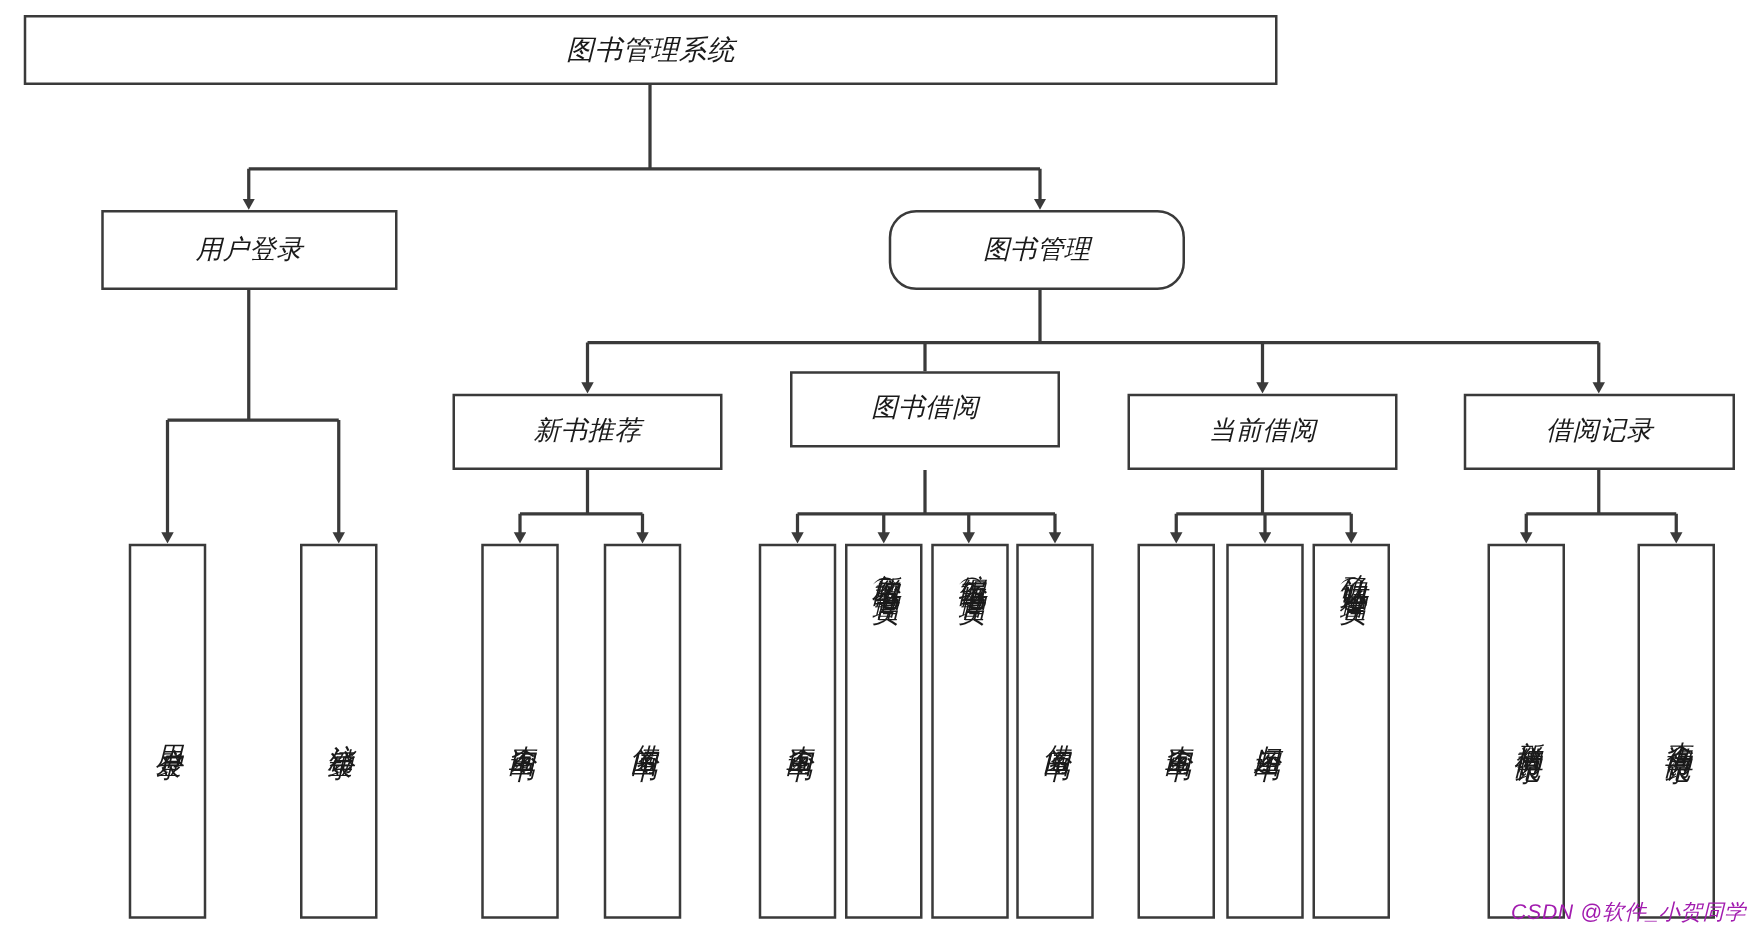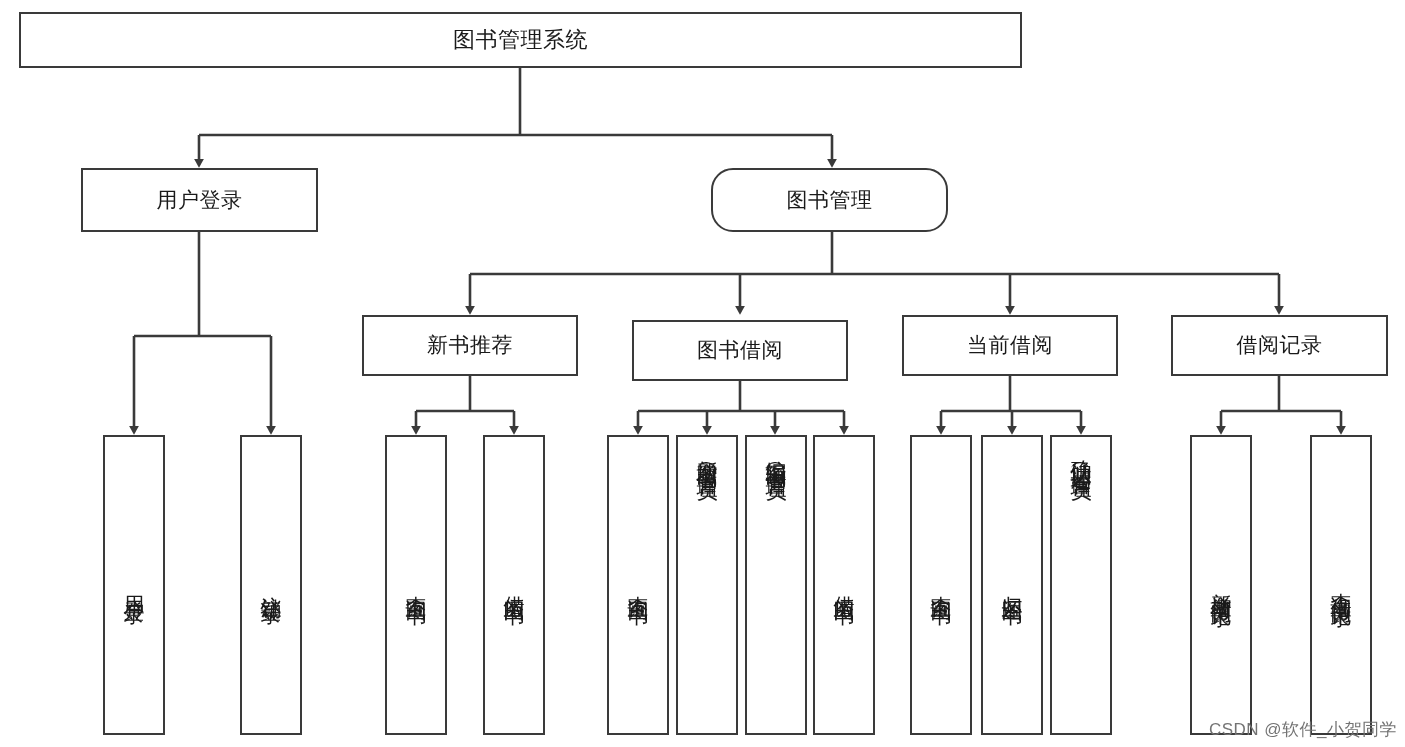--- a/index.html
+++ b/index.html
@@ -10,20 +10,21 @@
   }
   body {
     font-family: "Liberation Sans", "DejaVu Sans", sans-serif;
   }
   #canvas {
     position: relative;
     width: 1405px;
     height: 747px;
     background: #ffffff;
     overflow: hidden;
+    font-style: italic;
   }
   #edge-layer {
     position: absolute;
     left: 0;
     top: 0;
     width: 1405px;
     height: 747px;
     pointer-events: none;
   }
   .node {
@@ -66,21 +67,21 @@
   
   .node.vert.center {
     align-items: center;
     padding-top: 0;
   }
   .watermark {
     position: absolute;
     right: 8px;
     bottom: 6px;
     font-size: 17px;
-    color: #737373;
+    color: #a21caf;
     letter-spacing: 0.5px;
     white-space: nowrap;
     z-index: 5;
     font-family: "Liberation Sans", "DejaVu Sans", sans-serif;
   }
 </style>
 </head>
 <body>
 
 <div id="canvas">
@@ -142,21 +143,21 @@
   <div class="node horiz" style="left:81px; top:168px; width:237px; height:64px;">
     <span class="node-label">用户登录</span>
   </div>
   <div class="node horiz" style="left:711px; top:168px; width:237px; height:64px;border-radius:22px;">
     <span class="node-label">图书管理</span>
   </div>
 
   <div class="node horiz" style="left:362px; top:315px; width:216px; height:61px;">
     <span class="node-label">新书推荐</span>
   </div>
-  <div class="node horiz" style="left:632px; top:320px; width:216px; height:61px;align-items:center;">
+  <div class="node horiz" style="left:632px; top:297px; width:216px; height:61px;align-items:center;">
     <span class="node-label">图书借阅</span>
   </div>
   <div class="node horiz" style="left:1171px; top:315px; width:217px; height:61px;">
     <span class="node-label">借阅记录</span>
   </div>
   <div class="node horiz" style="left:902px; top:315px; width:216px; height:61px;">
     <span class="node-label">当前借阅</span>
   </div>
 
   <div class="node vert center" style="left:103px; top:435px; width:62px; height:300px;">

